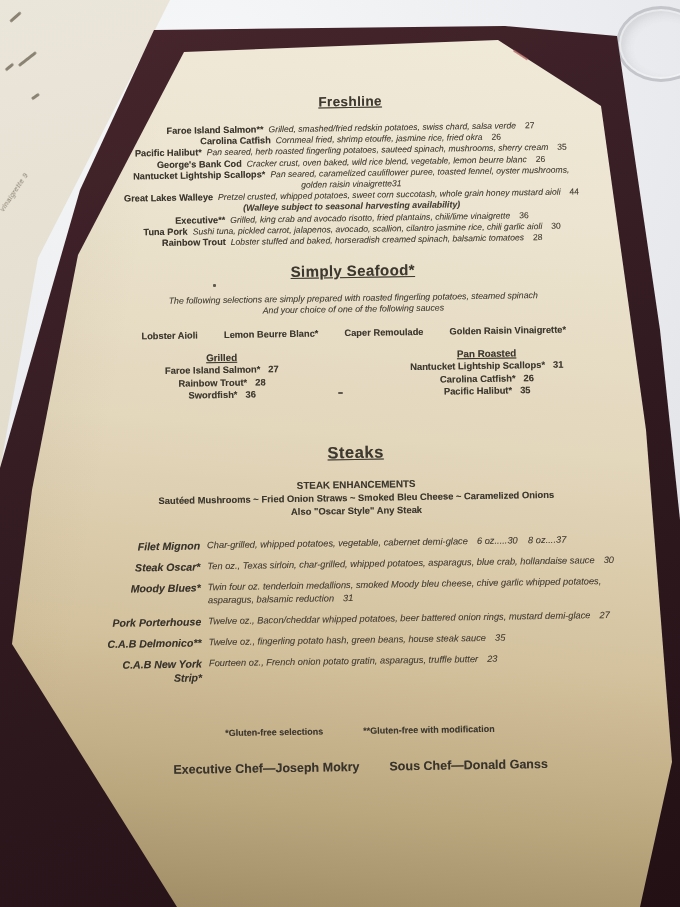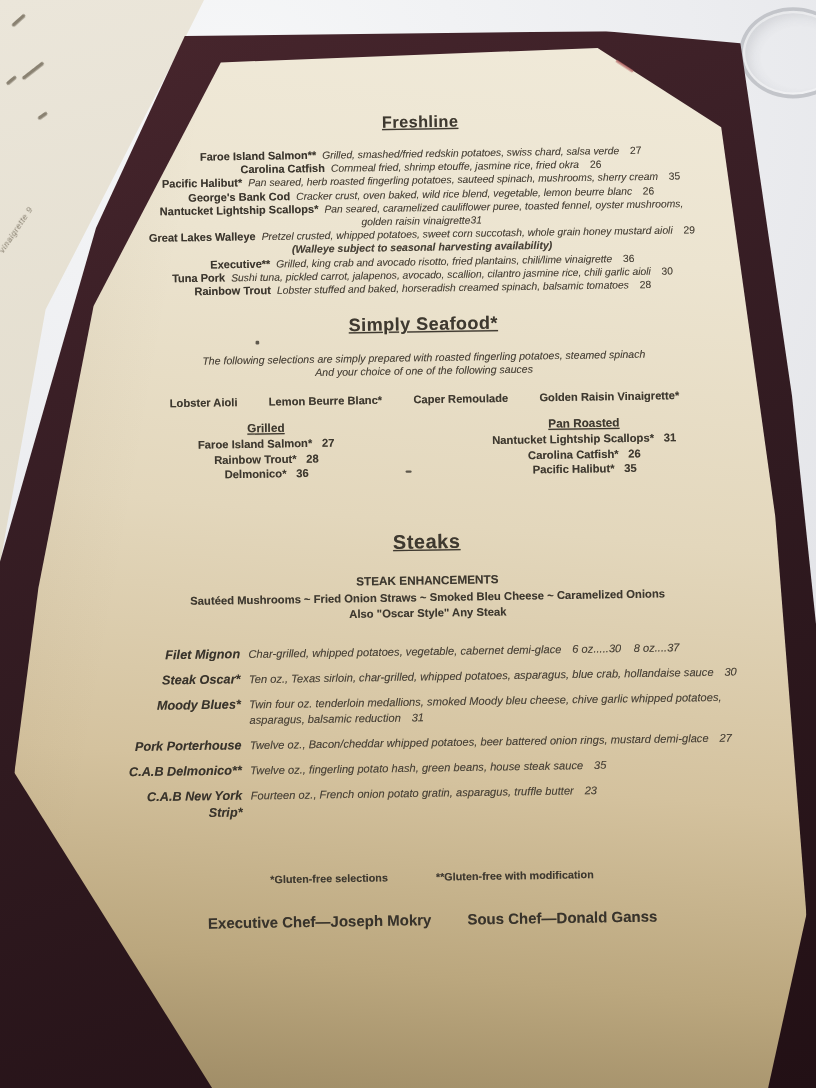--- a/index.html
+++ b/index.html
@@ -148,21 +148,21 @@
     <div class="mi">
       <span class="n">George's Bank Cod</span><span class="d">Cracker crust, oven baked, wild rice blend, vegetable, lemon beurre blanc</span><span class="p">26</span>
     </div>
     <div class="mi">
       <span class="n">Nantucket Lightship Scallops*</span><span class="d">Pan seared, caramelized cauliflower puree, toasted fennel, oyster mushrooms,</span>
     </div>
     <div class="cont">
       <span class="d">golden raisin vinaigrette</span><span class="p">31</span>
     </div>
     <div class="mi">
-      <span class="n">Great Lakes Walleye</span><span class="d">Pretzel crusted, whipped potatoes, sweet corn succotash, whole grain honey mustard aioli</span><span class="p">29</span>
+      <span class="n">Great Lakes Walleye</span><span class="d">Pretzel crusted, whipped potatoes, sweet corn succotash, whole grain honey mustard aioli</span><span class="p">44</span>
     </div>
     <div class="note">(Walleye subject to seasonal harvesting availability)</div>
     <div class="mi">
       <span class="n">Executive**</span><span class="d">Grilled, king crab and avocado risotto, fried plantains, chili/lime vinaigrette</span><span class="p">36</span>
     </div>
     <div class="mi">
       <span class="n">Tuna Pork</span><span class="d">Sushi tuna, pickled carrot, jalapenos, avocado, scallion, cilantro jasmine rice, chili garlic aioli</span><span class="p">30</span>
     </div>
     <div class="mi">
       <span class="n">Rainbow Trout</span><span class="d">Lobster stuffed and baked, horseradish creamed spinach, balsamic tomatoes</span><span class="p">28</span>
@@ -175,21 +175,21 @@
     </div>
     <div class="sauces">
       <span>Lobster Aioli</span><span>Lemon Beurre Blanc*</span><span>Caper Remoulade</span><span>Golden Raisin Vinaigrette*</span>
     </div>
 
     <div class="cols">
       <div class="col">
         <div class="colh">Grilled</div>
         <div class="ci"><span>Faroe Island Salmon*</span><span class="cip">27</span></div>
         <div class="ci"><span>Rainbow Trout*</span><span class="cip">28</span></div>
-        <div class="ci"><span>Delmonico*</span><span class="cip">36</span></div>
+        <div class="ci"><span>Swordfish*</span><span class="cip">36</span></div>
       </div>
       <div class="col">
         <div class="colh">Pan Roasted</div>
         <div class="ci"><span>Nantucket Lightship Scallops*</span><span class="cip">31</span></div>
         <div class="ci"><span>Carolina Catfish*</span><span class="cip">26</span></div>
         <div class="ci"><span>Pacific Halibut*</span><span class="cip">35</span></div>
       </div>
     </div>
 
     <div class="h1 h-steaks">Steaks</div>

